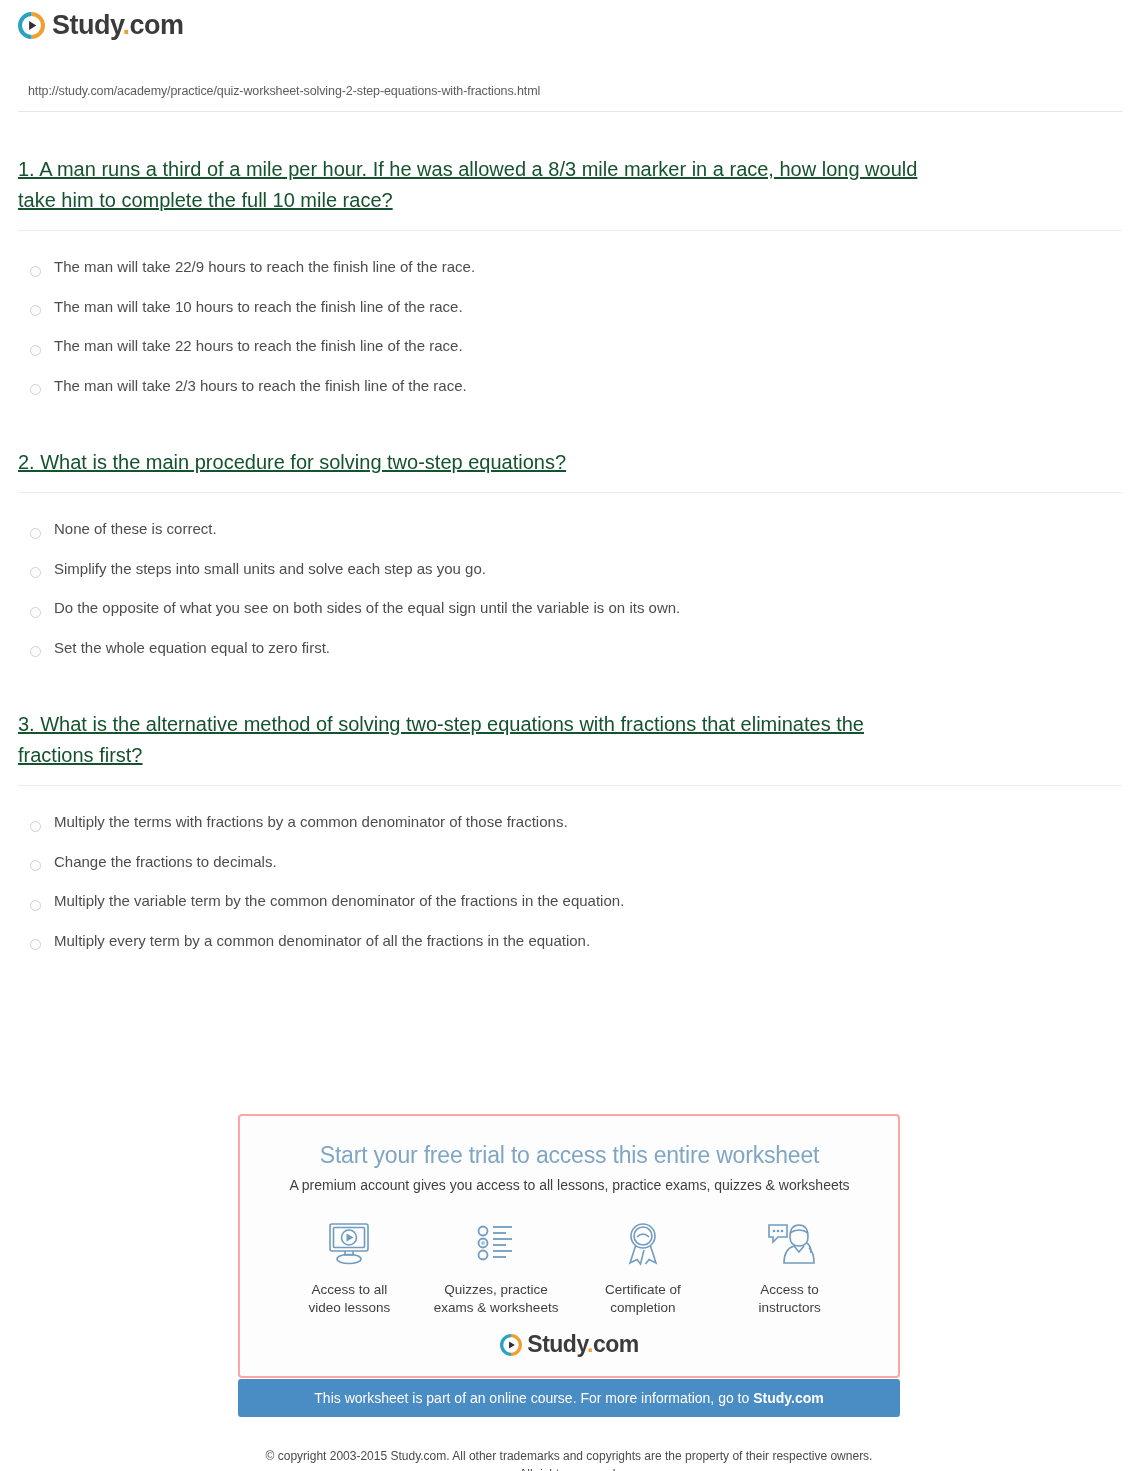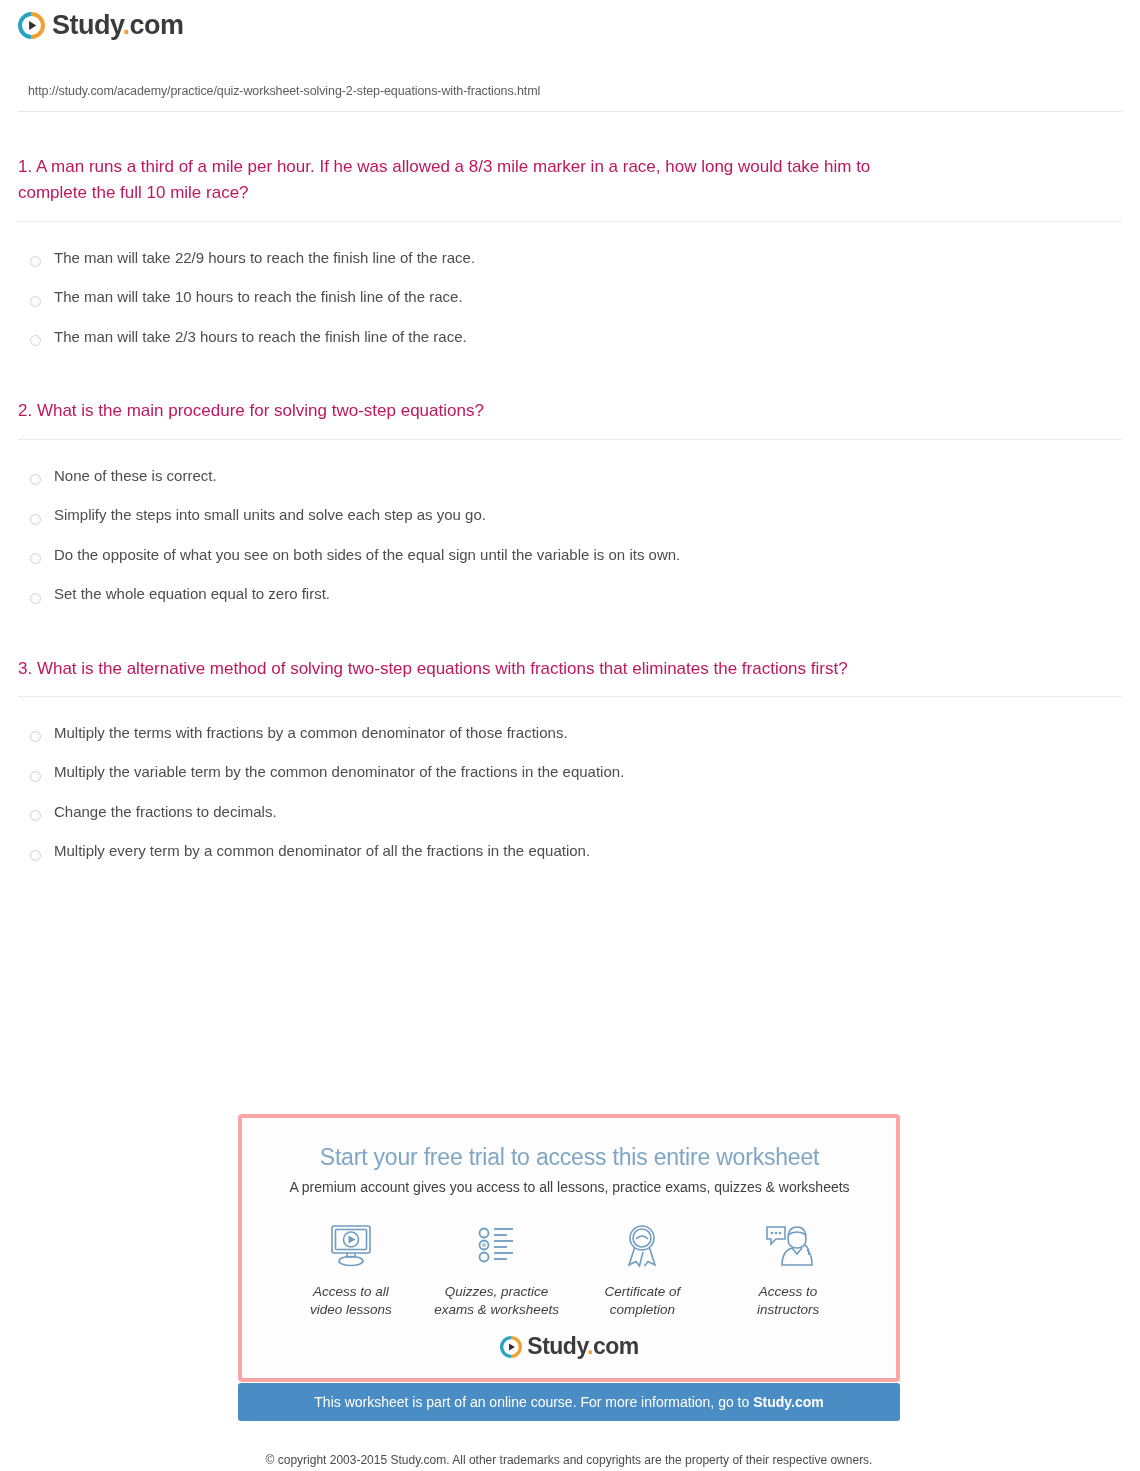--- a/index.html
+++ b/index.html
@@ -57,26 +57,27 @@
   .rule {
     height: 1px;
     background: #e6e6e6;
     margin: 13px 18px 0 18px;
   }
 
   
   .questions { padding: 0 18px; }
   .question-block { padding-top: 42px; }
   .question-text {
-    font-size: 17px;
+    font-size: 20px;
     line-height: 1.55;
-    color: #be185d;
+    color: #14532d;
     margin: 0 0 14px 0;
     max-width: 905px;
     font-weight: normal;
+    text-decoration: underline;
   }
   .q-rule {
     height: 1px;
     background: #ececec;
     margin: 0 0 0 0;
   }
   .options { padding-top: 16px; }
   .option {
     display: flex;
     align-items: flex-end;
@@ -99,21 +100,21 @@
 
   
   .promo-wrap {
     position: absolute;
     left: 238px;
     top: 1114px;
     width: 662px;
   }
   .promo-card {
     background: #fdfdfd;
-    border: 4px solid #fca5a5;
+    border: 2px solid #fca5a5;
     border-radius: 4px;
     padding: 20px 23px 16px 24px;
     text-align: center;
   }
   .promo-title {
     font-size: 23px;
     color: #7fa6c4;
     font-weight: normal;
     margin: 6px 0 8px 0;
     letter-spacing: -0.2px;
@@ -124,21 +125,20 @@
     margin: 0 0 10px 0;
   }
   .features {
     display: flex;
     justify-content: space-between;
     padding: 12px 12px 2px 12px;
   }
   .feature {
     width: 150px;
     text-align: center;
-    font-style: italic;
   }
   .feature-icon {
     height: 58px;
     display: flex;
     align-items: center;
     justify-content: center;
   }
   .feature-label {
     font-size: 13.5px;
     line-height: 1.35;
@@ -205,20 +205,24 @@
       <div class="option">
         <span class="radio"></span>
         <span class="option-label">The man will take 22/9 hours to reach the finish line of the race.</span>
       </div>
       <div class="option">
         <span class="radio"></span>
         <span class="option-label">The man will take 10 hours to reach the finish line of the race.</span>
       </div>
       <div class="option">
         <span class="radio"></span>
+        <span class="option-label">The man will take 22 hours to reach the finish line of the race.</span>
+      </div>
+      <div class="option">
+        <span class="radio"></span>
         <span class="option-label">The man will take 2/3 hours to reach the finish line of the race.</span>
       </div>
     </div>
   </div>
 
   <div class="question-block">
     <p class="question-text">2. What is the main procedure for solving two-step equations?</p>
     <div class="q-rule"></div>
     <div class="options">
       <div class="option">
@@ -243,25 +247,25 @@
   <div class="question-block">
     <p class="question-text">3. What is the alternative method of solving two-step equations with fractions that eliminates the fractions first?</p>
     <div class="q-rule"></div>
     <div class="options">
       <div class="option">
         <span class="radio"></span>
         <span class="option-label">Multiply the terms with fractions by a common denominator of those fractions.</span>
       </div>
       <div class="option">
         <span class="radio"></span>
+        <span class="option-label">Change the fractions to decimals.</span>
+      </div>
+      <div class="option">
+        <span class="radio"></span>
         <span class="option-label">Multiply the variable term by the common denominator of the fractions in the equation.</span>
-      </div>
-      <div class="option">
-        <span class="radio"></span>
-        <span class="option-label">Change the fractions to decimals.</span>
       </div>
       <div class="option">
         <span class="radio"></span>
         <span class="option-label">Multiply every term by a common denominator of all the fractions in the equation.</span>
       </div>
     </div>
   </div>
 
 </div>
 

